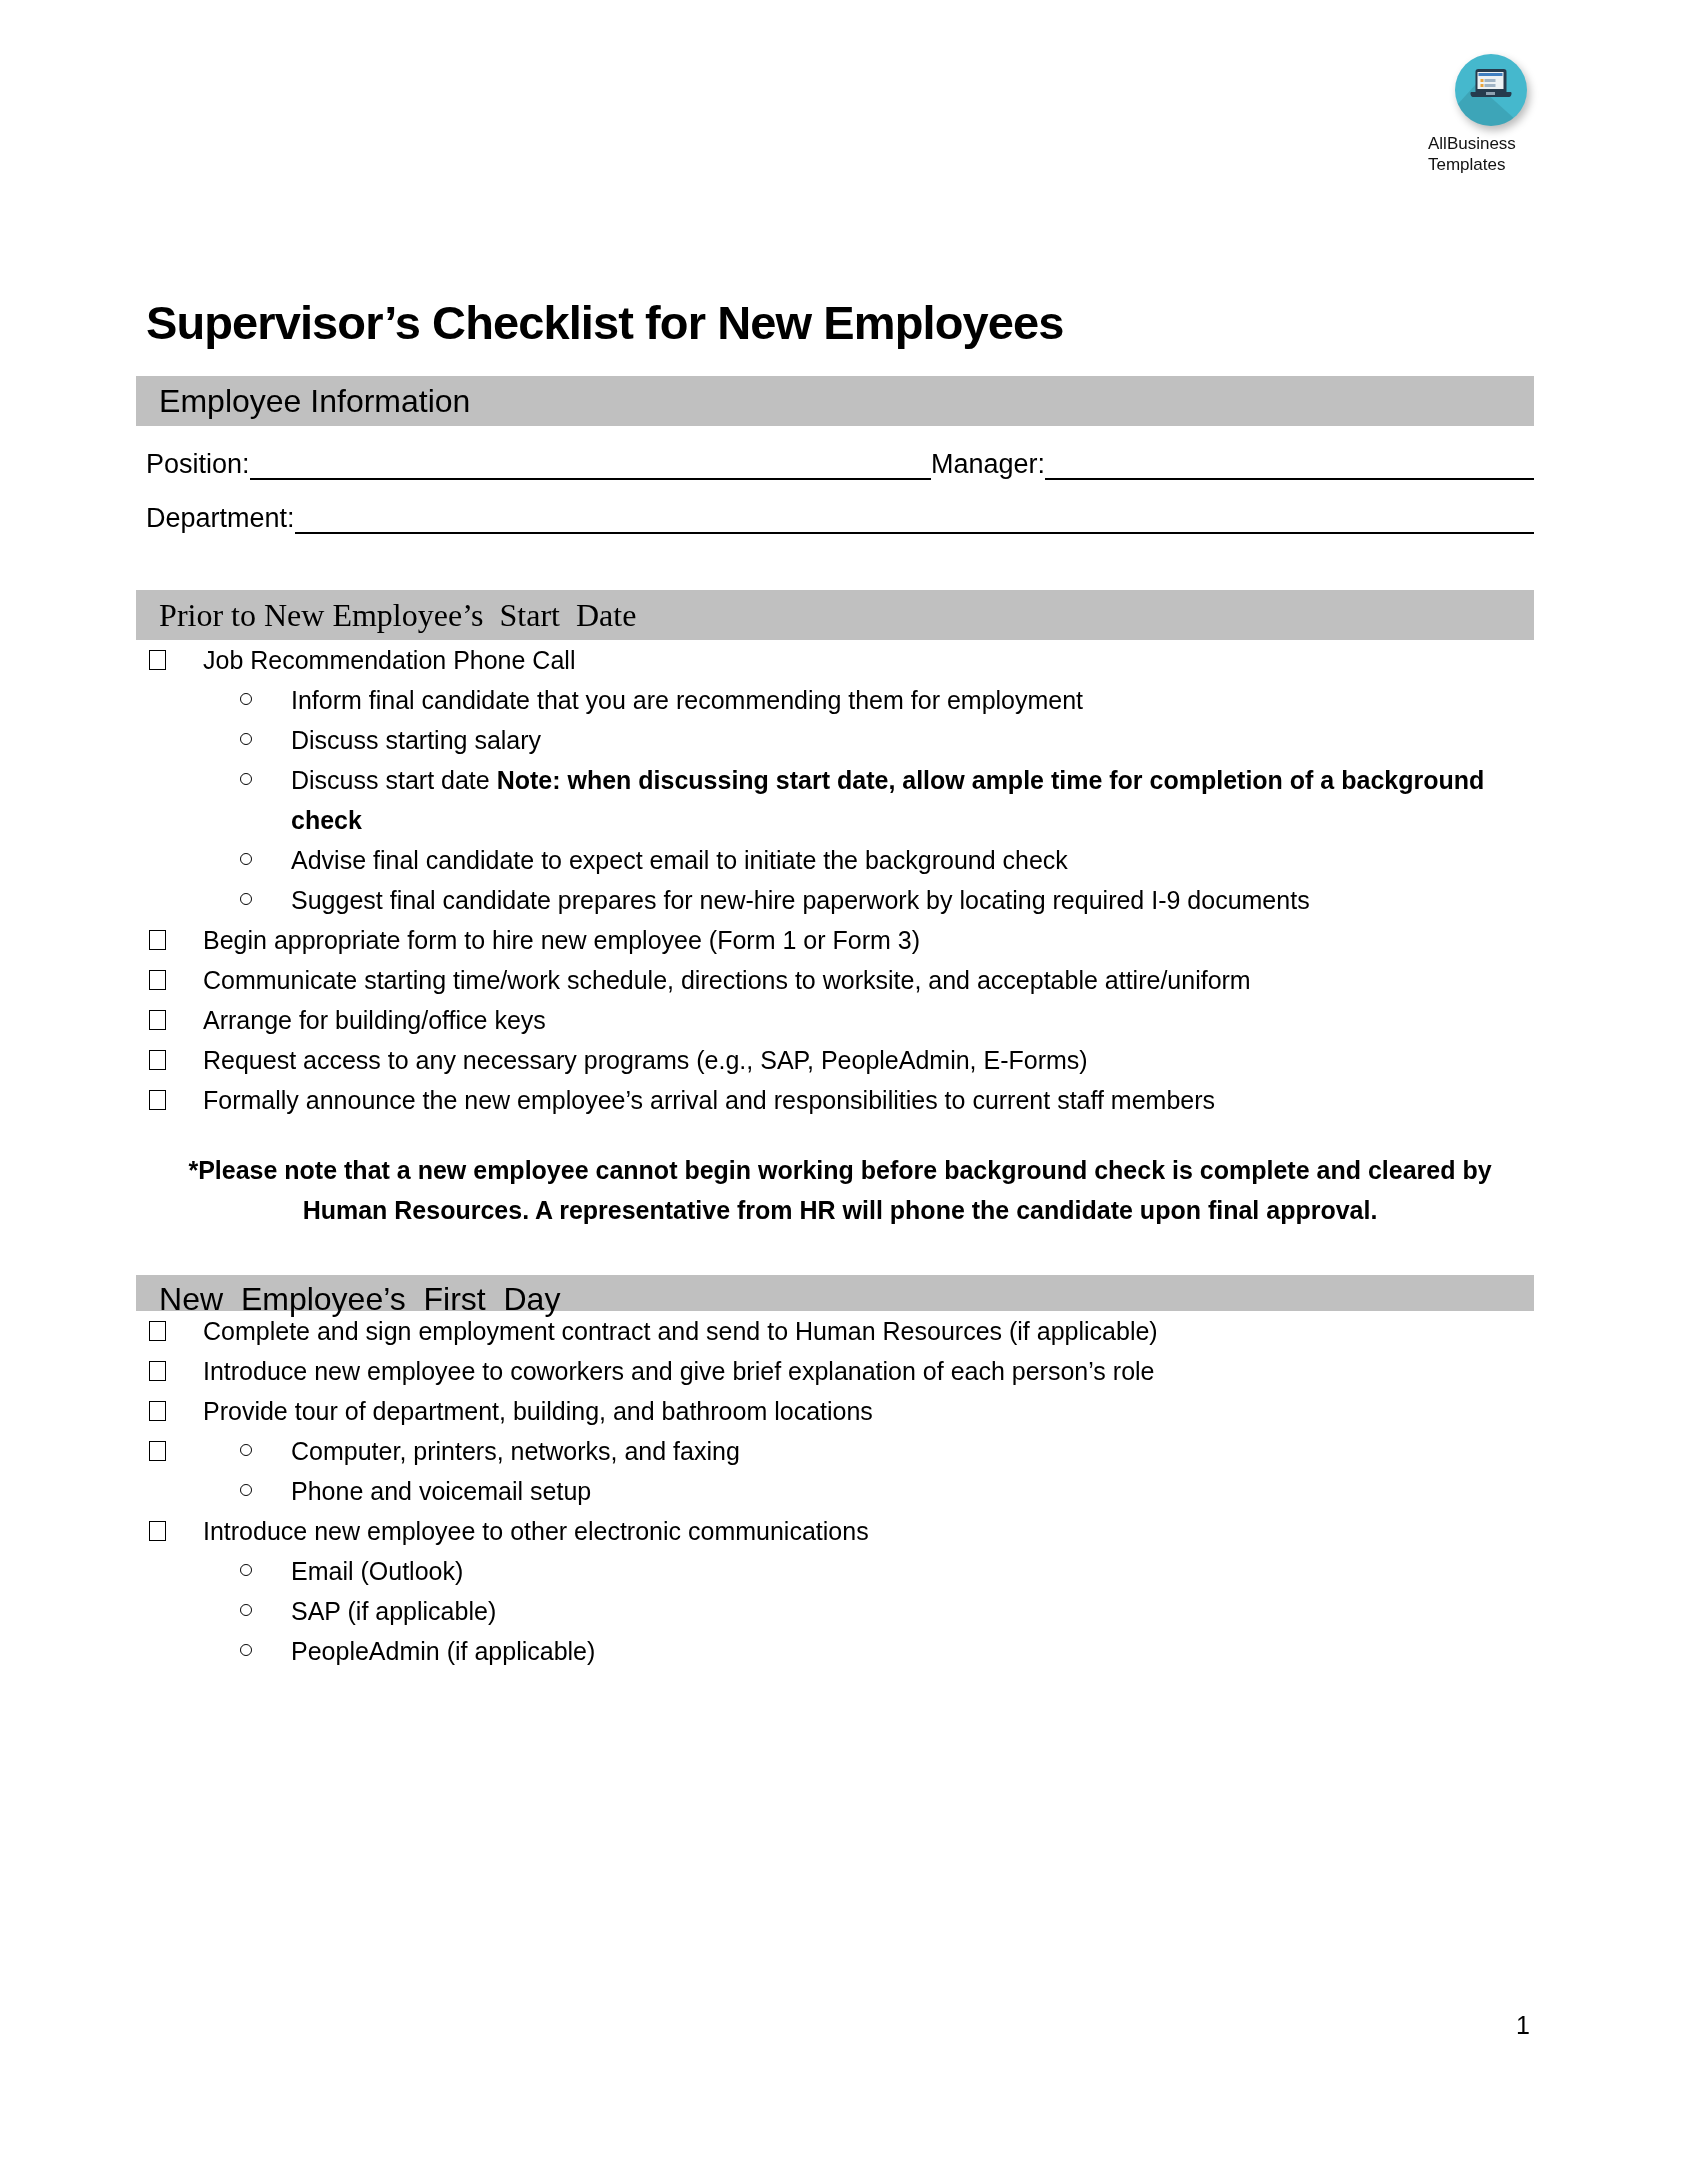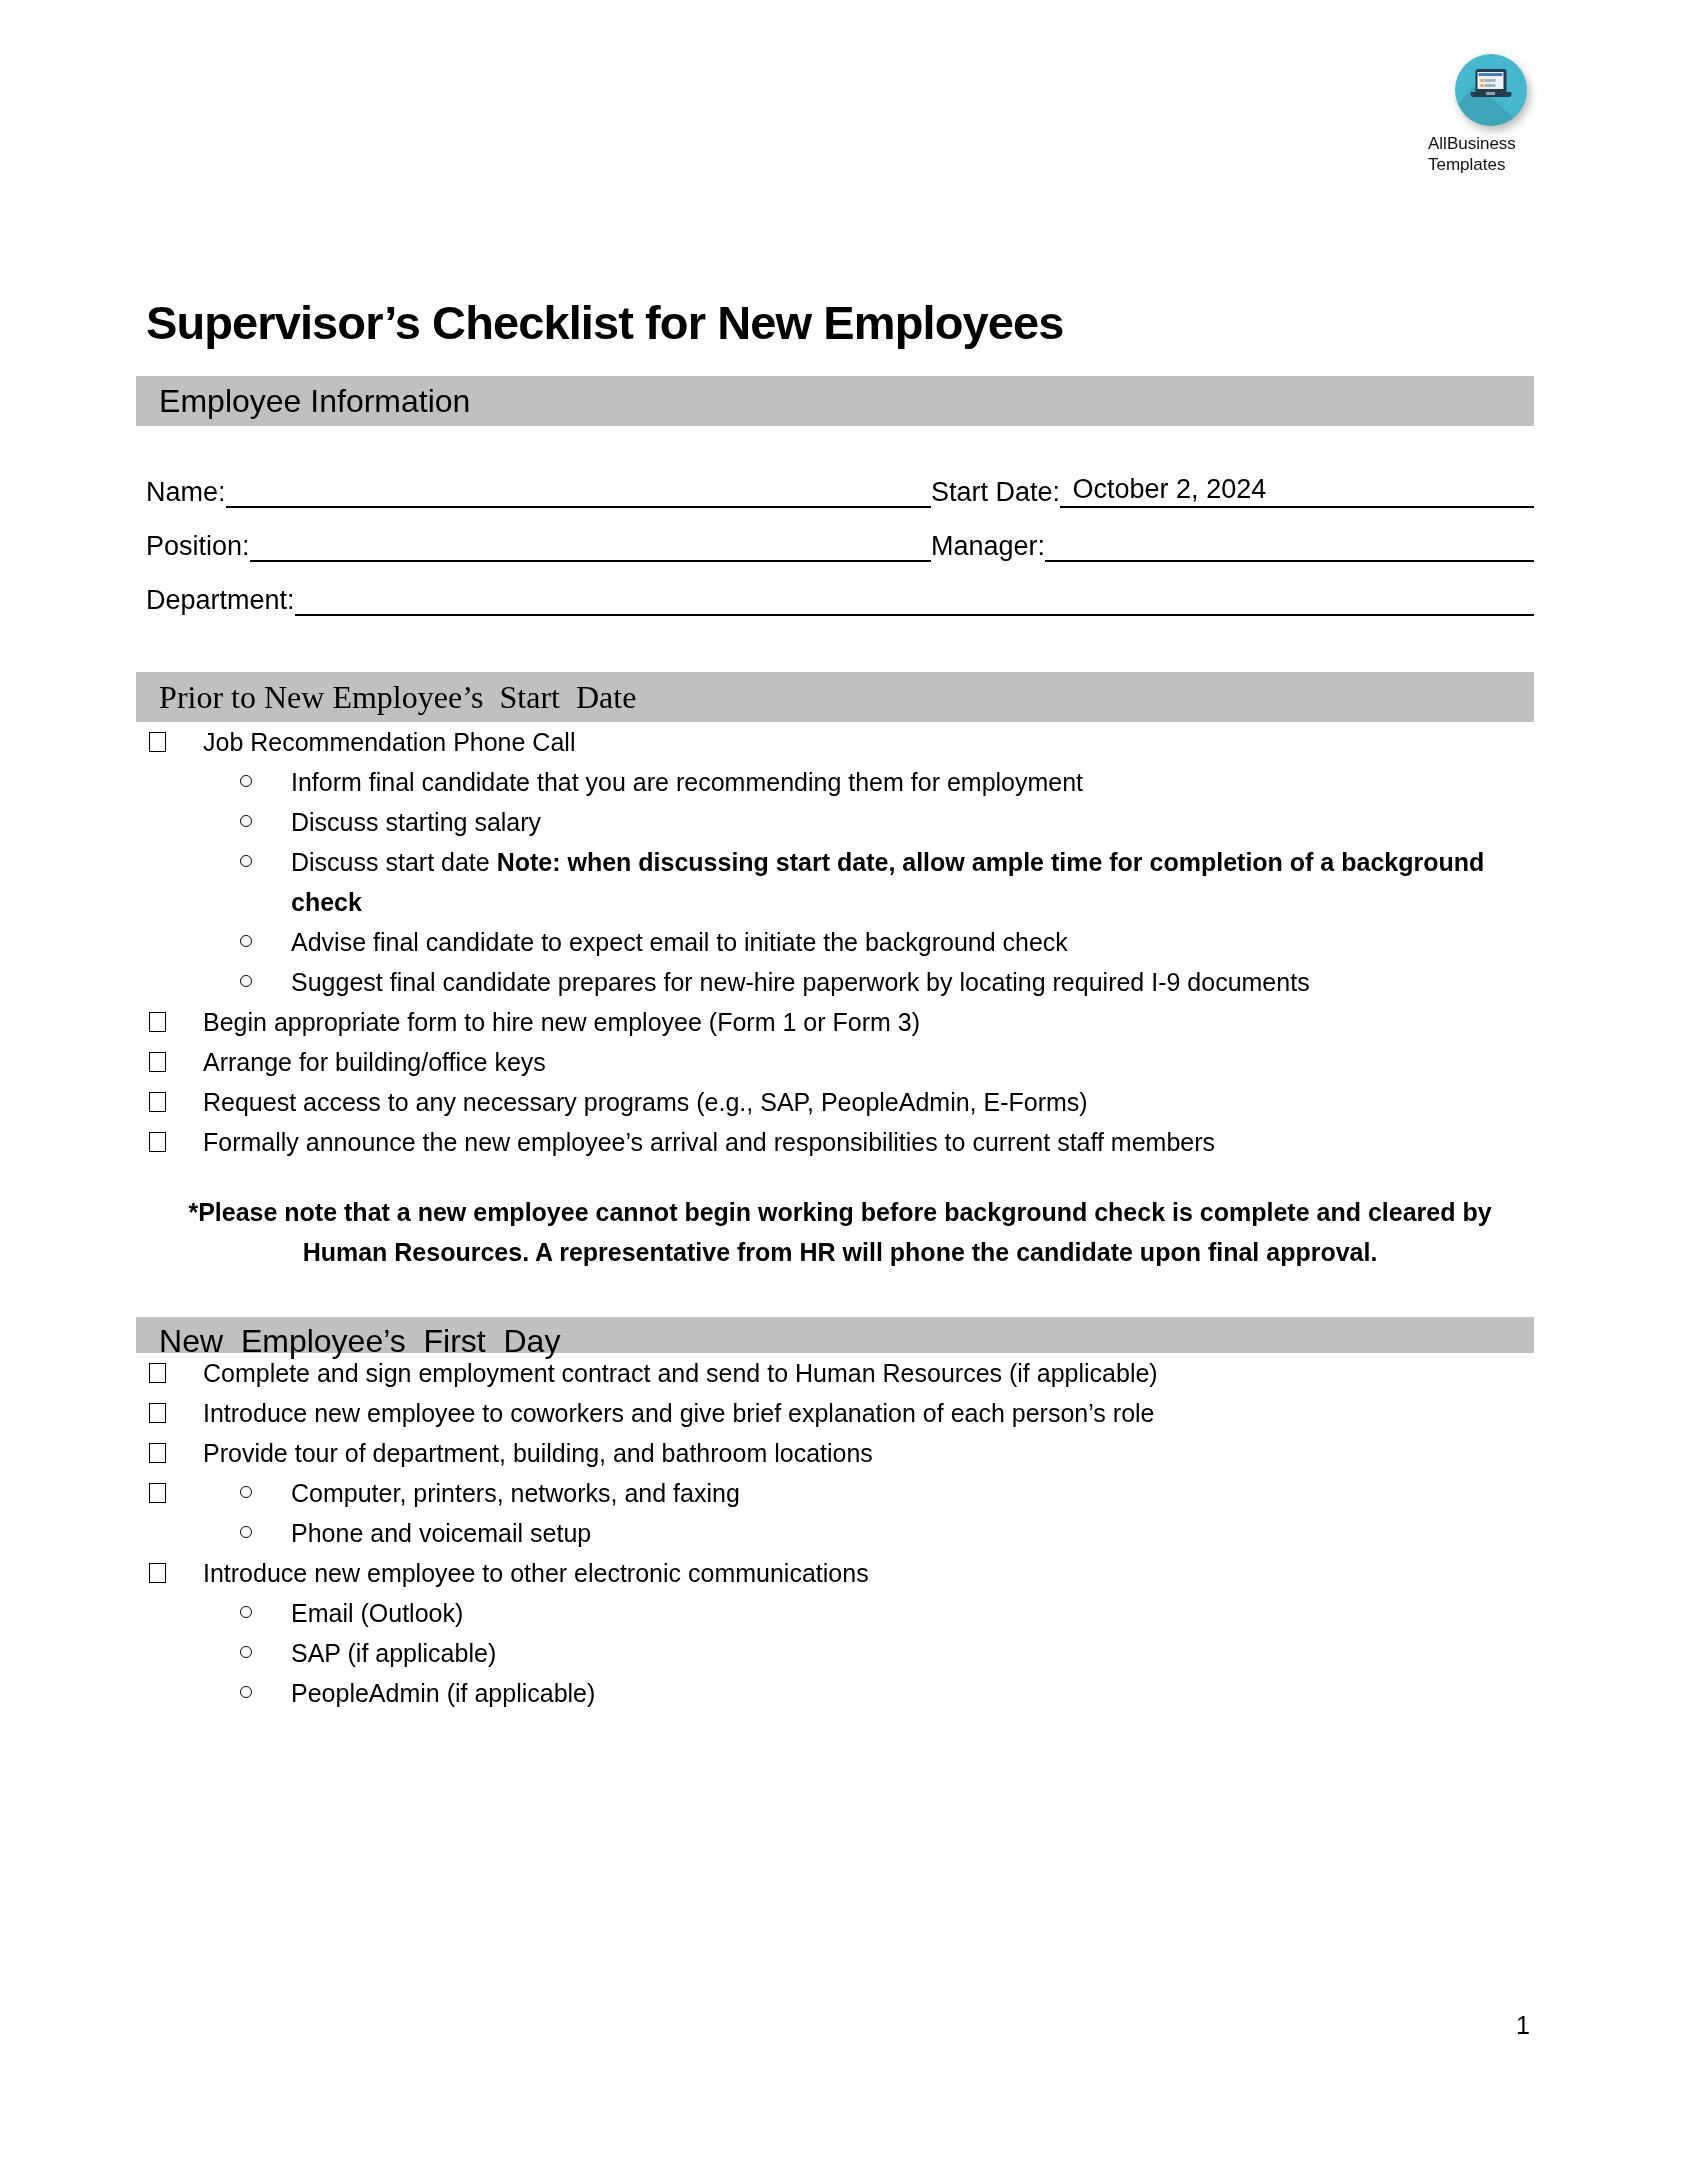--- a/index.html
+++ b/index.html
@@ -98,34 +98,20 @@
   </div>
 </div>
 
 <div class="content">
 
   <h1 class="title">Supervisor’s Checklist for New Employees</h1>
 
   <div class="secbar bar1">Employee Information</div>
 
   <div class="form">
-    <div class="frow frow-first">
-      <div class="lgroup">
-        <span class="lbl">Name:</span>
-        <span class="uline">
-            <span class="uval"></span>
-          </span>
-      </div>
-      <div class="rgroup">
-        <span class="lbl">Start Date:</span>
-        <span class="uline">
-            <span class="uval">October 2, 2024</span>
-          </span>
-      </div>
-    </div>
     <div class="frow">
       <div class="lgroup">
         <span class="lbl">Position:</span>
         <span class="uline">
             <span class="uval"></span>
           </span>
       </div>
       <div class="rgroup">
         <span class="lbl">Manager:</span>
         <span class="uline">
@@ -144,21 +130,21 @@
   <div class="secbar bar2">Prior to New Employee’s  Start  Date</div>
 
   <ul class="cklist ul1">
     <li class="l1"><span class="cbox"></span><span>Job Recommendation Phone Call</span></li>
     <li class="l2"><span class="obul"></span><span>Inform final candidate that you are recommending them for employment</span></li>
     <li class="l2"><span class="obul"></span><span>Discuss starting salary</span></li>
     <li class="l2"><span class="obul"></span><span>Discuss start date </span><span class="bold">Note: when discussing start date, allow ample time for completion of a background check</span></li>
     <li class="l2"><span class="obul"></span><span>Advise final candidate to expect email to initiate the background check</span></li>
     <li class="l2"><span class="obul"></span><span>Suggest final candidate prepares for new-hire paperwork by locating required I-9 documents</span></li>
     <li class="l1"><span class="cbox"></span><span>Begin appropriate form to hire new employee (Form 1 or Form 3)</span></li>
-    <li class="l1"><span class="cbox"></span></li>
+    <li class="l1"><span class="cbox"></span><span>Communicate starting time/work schedule, directions to worksite, and acceptable attire/uniform</span></li>
     <li class="l1"><span class="cbox"></span><span>Arrange for building/office keys</span></li>
     <li class="l1"><span class="cbox"></span><span>Request access to any necessary programs (e.g., SAP, PeopleAdmin, E-Forms)</span></li>
     <li class="l1"><span class="cbox"></span><span>Formally announce the new employee’s arrival and responsibilities to current staff members</span></li>
   </ul>
 
   <div class="note">*Please note that a new employee cannot begin working before background check is complete and cleared by Human Resources. A representative from HR will phone the candidate upon final approval.</div>
 
   <div class="secbar bar3">New  Employee’s  First  Day</div>
 
   <ul class="cklist ul2">

